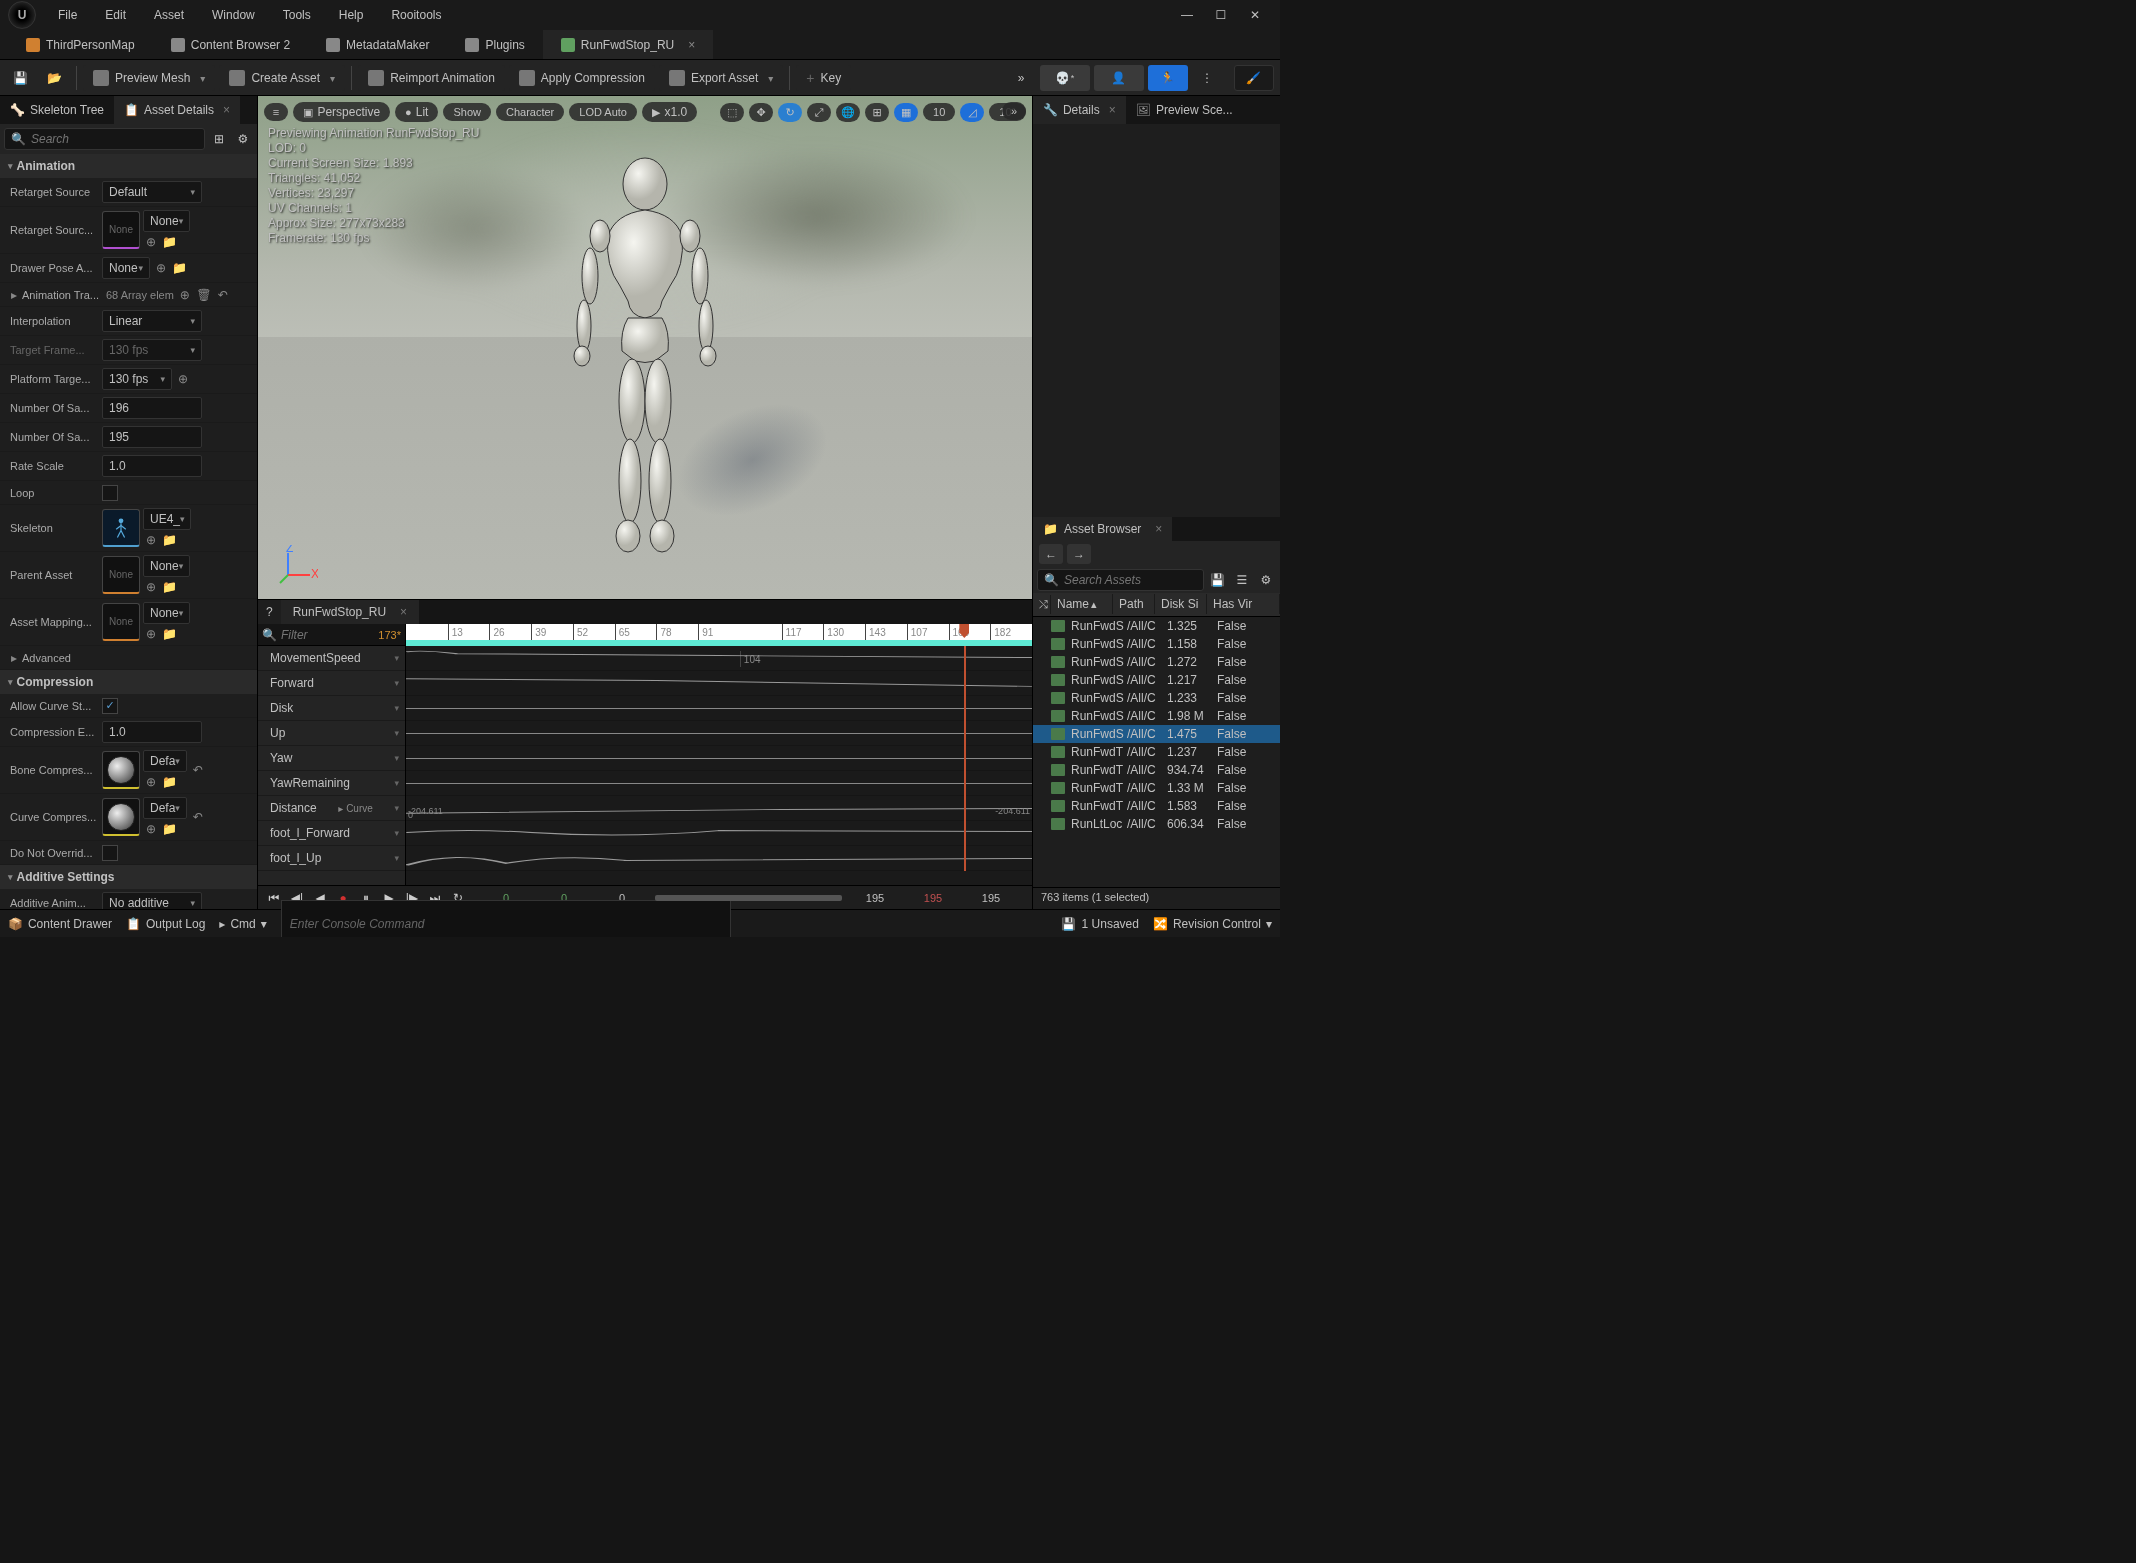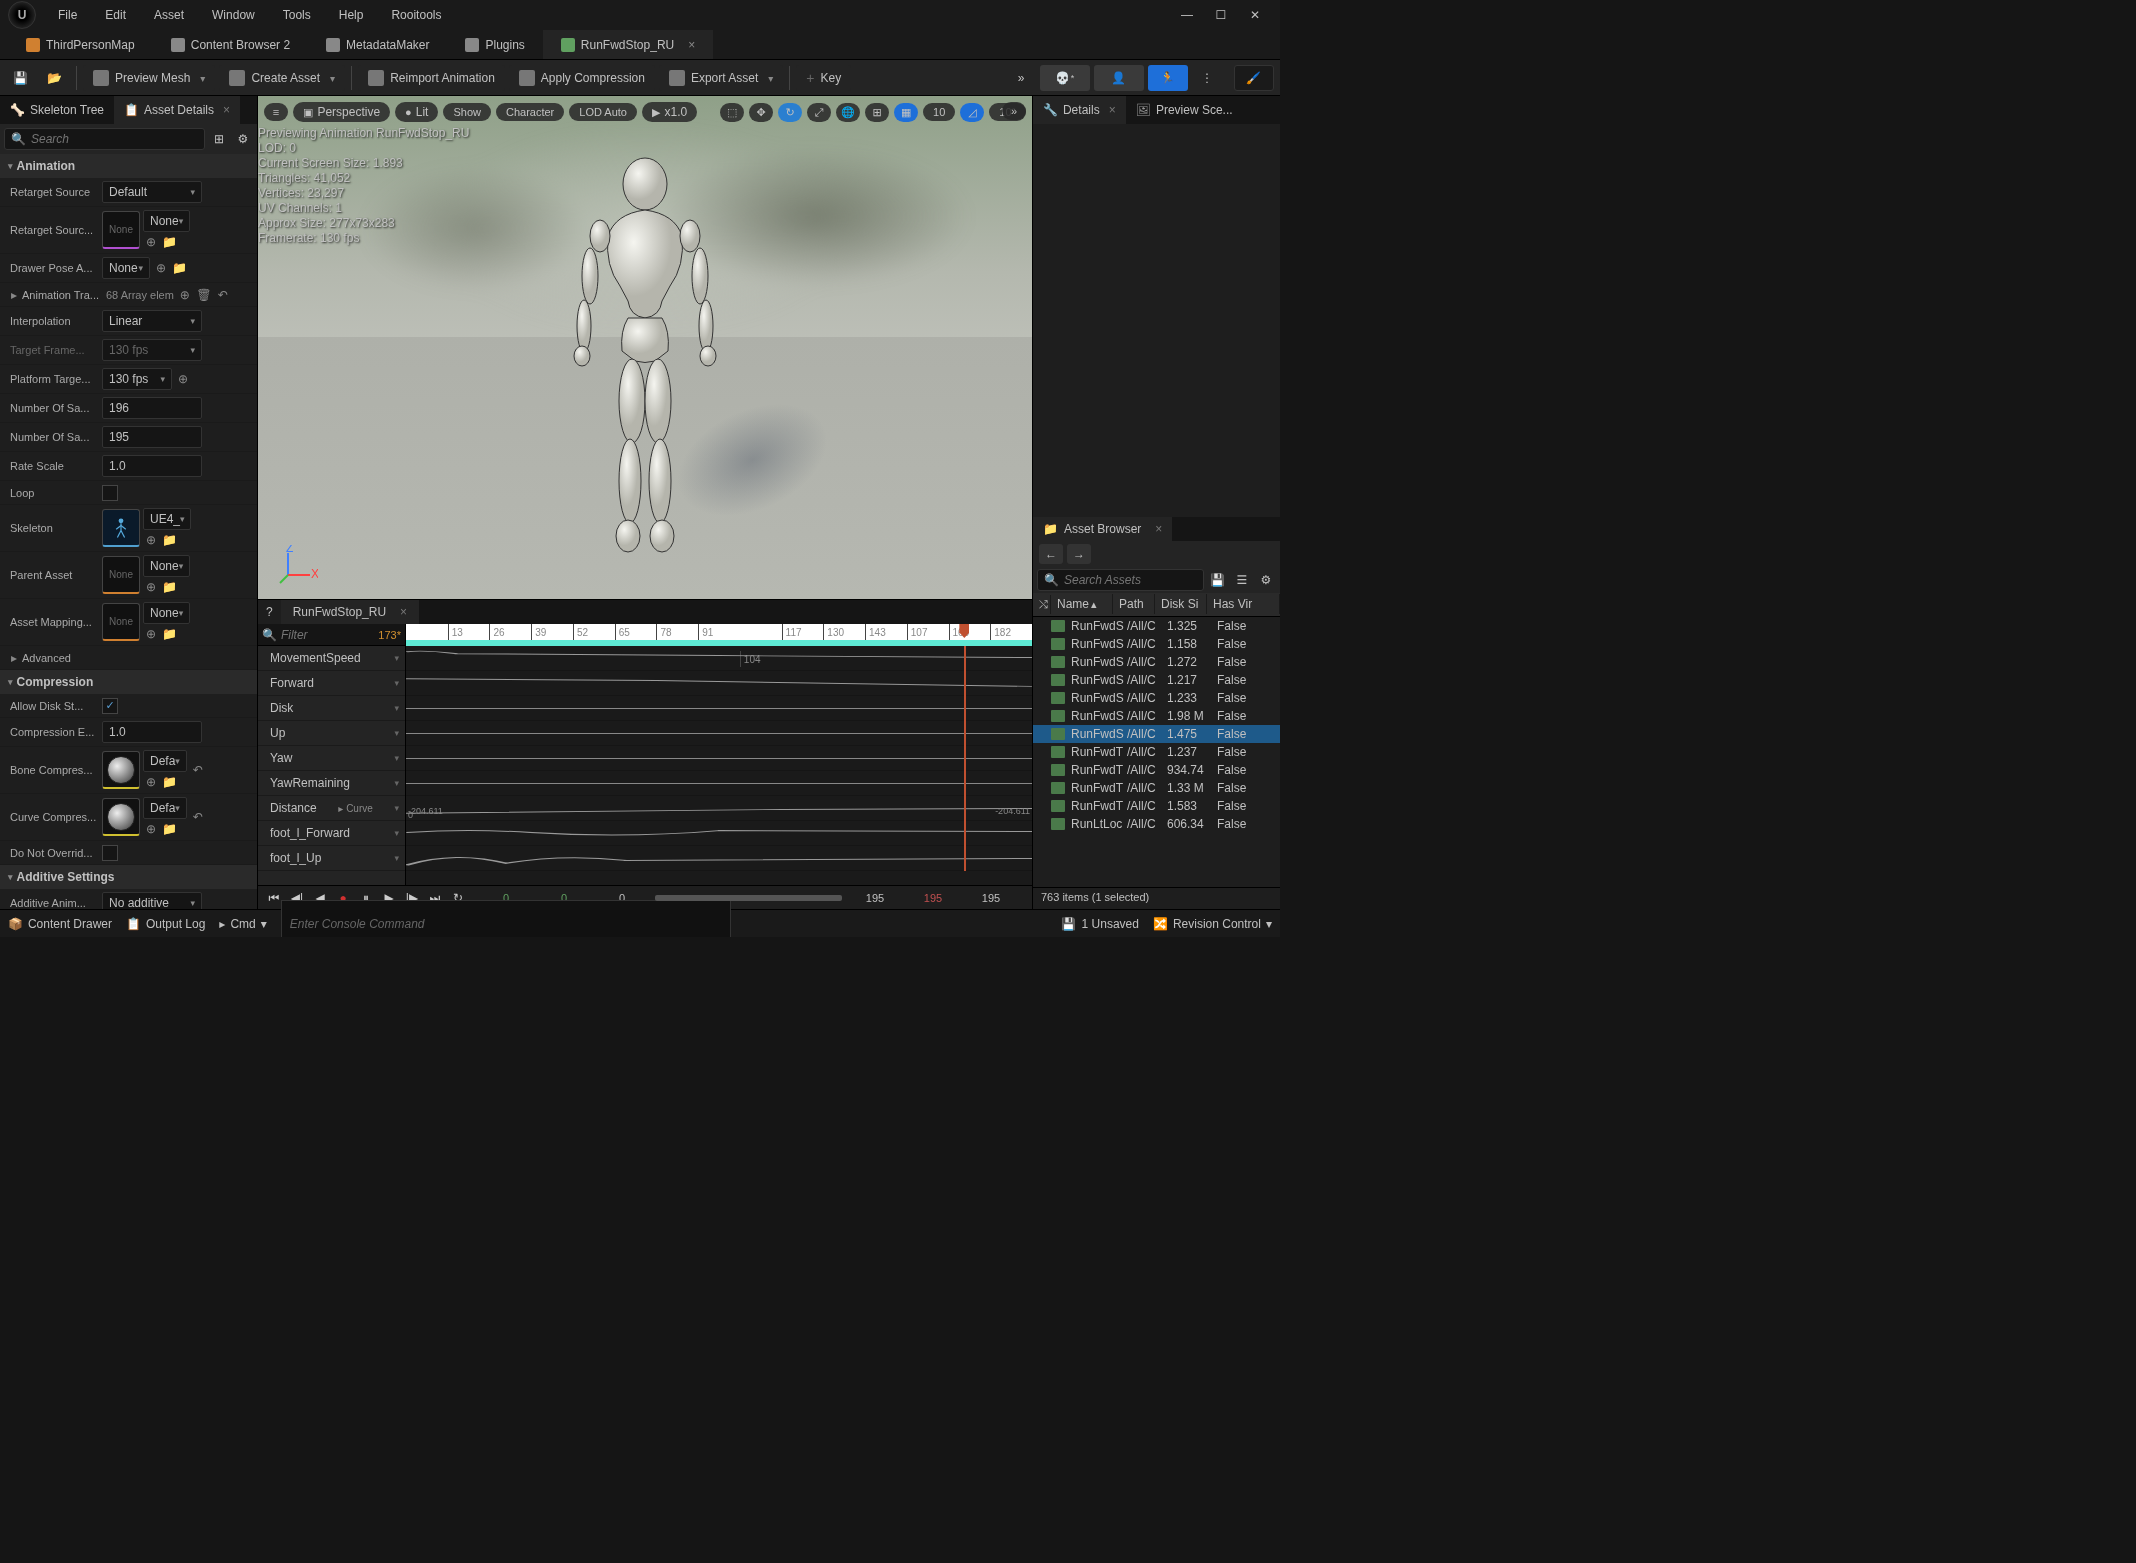--- a/index.html
+++ b/index.html
@@ -87,21 +87,21 @@
 .mannequin svg { width:100%; height:100%; }
 .shadow { position:absolute; left:52%; top:58%; width:210px; height:180px;
   background:radial-gradient(ellipse 100px 80px at 40% 40%,rgba(60,70,90,0.35),transparent 70%);
   transform:skewX(-25deg);}
 .vptoolbar { position:absolute; top:6px; left:6px; right:6px; display:flex; align-items:center; gap:5px;}
 .vpbtn { background:rgba(40,40,40,0.85); border-radius:10px; padding:3px 10px; cursor:pointer; font-size:11px; display:flex; align-items:center; gap:4px;}
 .vpbtn.round { border-radius:12px; }
 .vpbtn.icon { padding:3px 6px; width:24px; justify-content:center;}
 .vpbtn.sel { background:#1e6fd9; }
 .vpbtn.selb { background:#2a7fd0; }
-.vpoverlay { position:absolute; top:30px; left:0; color:#fff; font-size:11px; line-height:15px; text-shadow:1px 1px 2px rgba(0,0,0,0.8); font-weight:500;}
+.vpoverlay { position:absolute; top:30px; left:10px; color:#fff; font-size:11px; line-height:15px; text-shadow:1px 1px 2px rgba(0,0,0,0.8); font-weight:500;}
 .vpgizmo { position:absolute; bottom:14px; left:20px; width:40px; height:40px; }
 .vpright { position:absolute; top:6px; right:6px; display:flex; gap:3px;}
 
 
 .timeline { height:310px; background:#1e1e1e; display:flex; flex-direction:column; border-top:1px solid #000;}
 .tltabs { height:24px; display:flex; background:#151515;}
 .tltab { padding:3px 12px; display:flex; align-items:center; gap:6px; background:#242424; cursor:pointer;}
 .tltab.help { padding:3px 8px; background:#1e1e1e;}
 .tlbody { flex:1; display:flex; min-height:0;}
 .tracklabels { width:148px; background:#242424; border-right:1px solid #000; display:flex; flex-direction:column;}
@@ -388,21 +388,21 @@
                 </div>
               </div>
             </div>
           </div>
         <div class="prow">
             <span class="picon" style="margin-left:-4px">▸</span>
             <div class="plabel">Advanced</div>
           </div>
         <div class="cathdr">Compression</div>
         <div class="prow">
-            <div class="plabel">Allow Disk St...</div>
+            <div class="plabel">Allow Curve St...</div>
             <div class="pval">
               <div class="checkbox on"></div>
             </div>
           </div>
         <div class="prow">
             <div class="plabel">Compression E...</div>
             <div class="pval">
               <span class="tinput">1.0</span>
             </div>
           </div>

